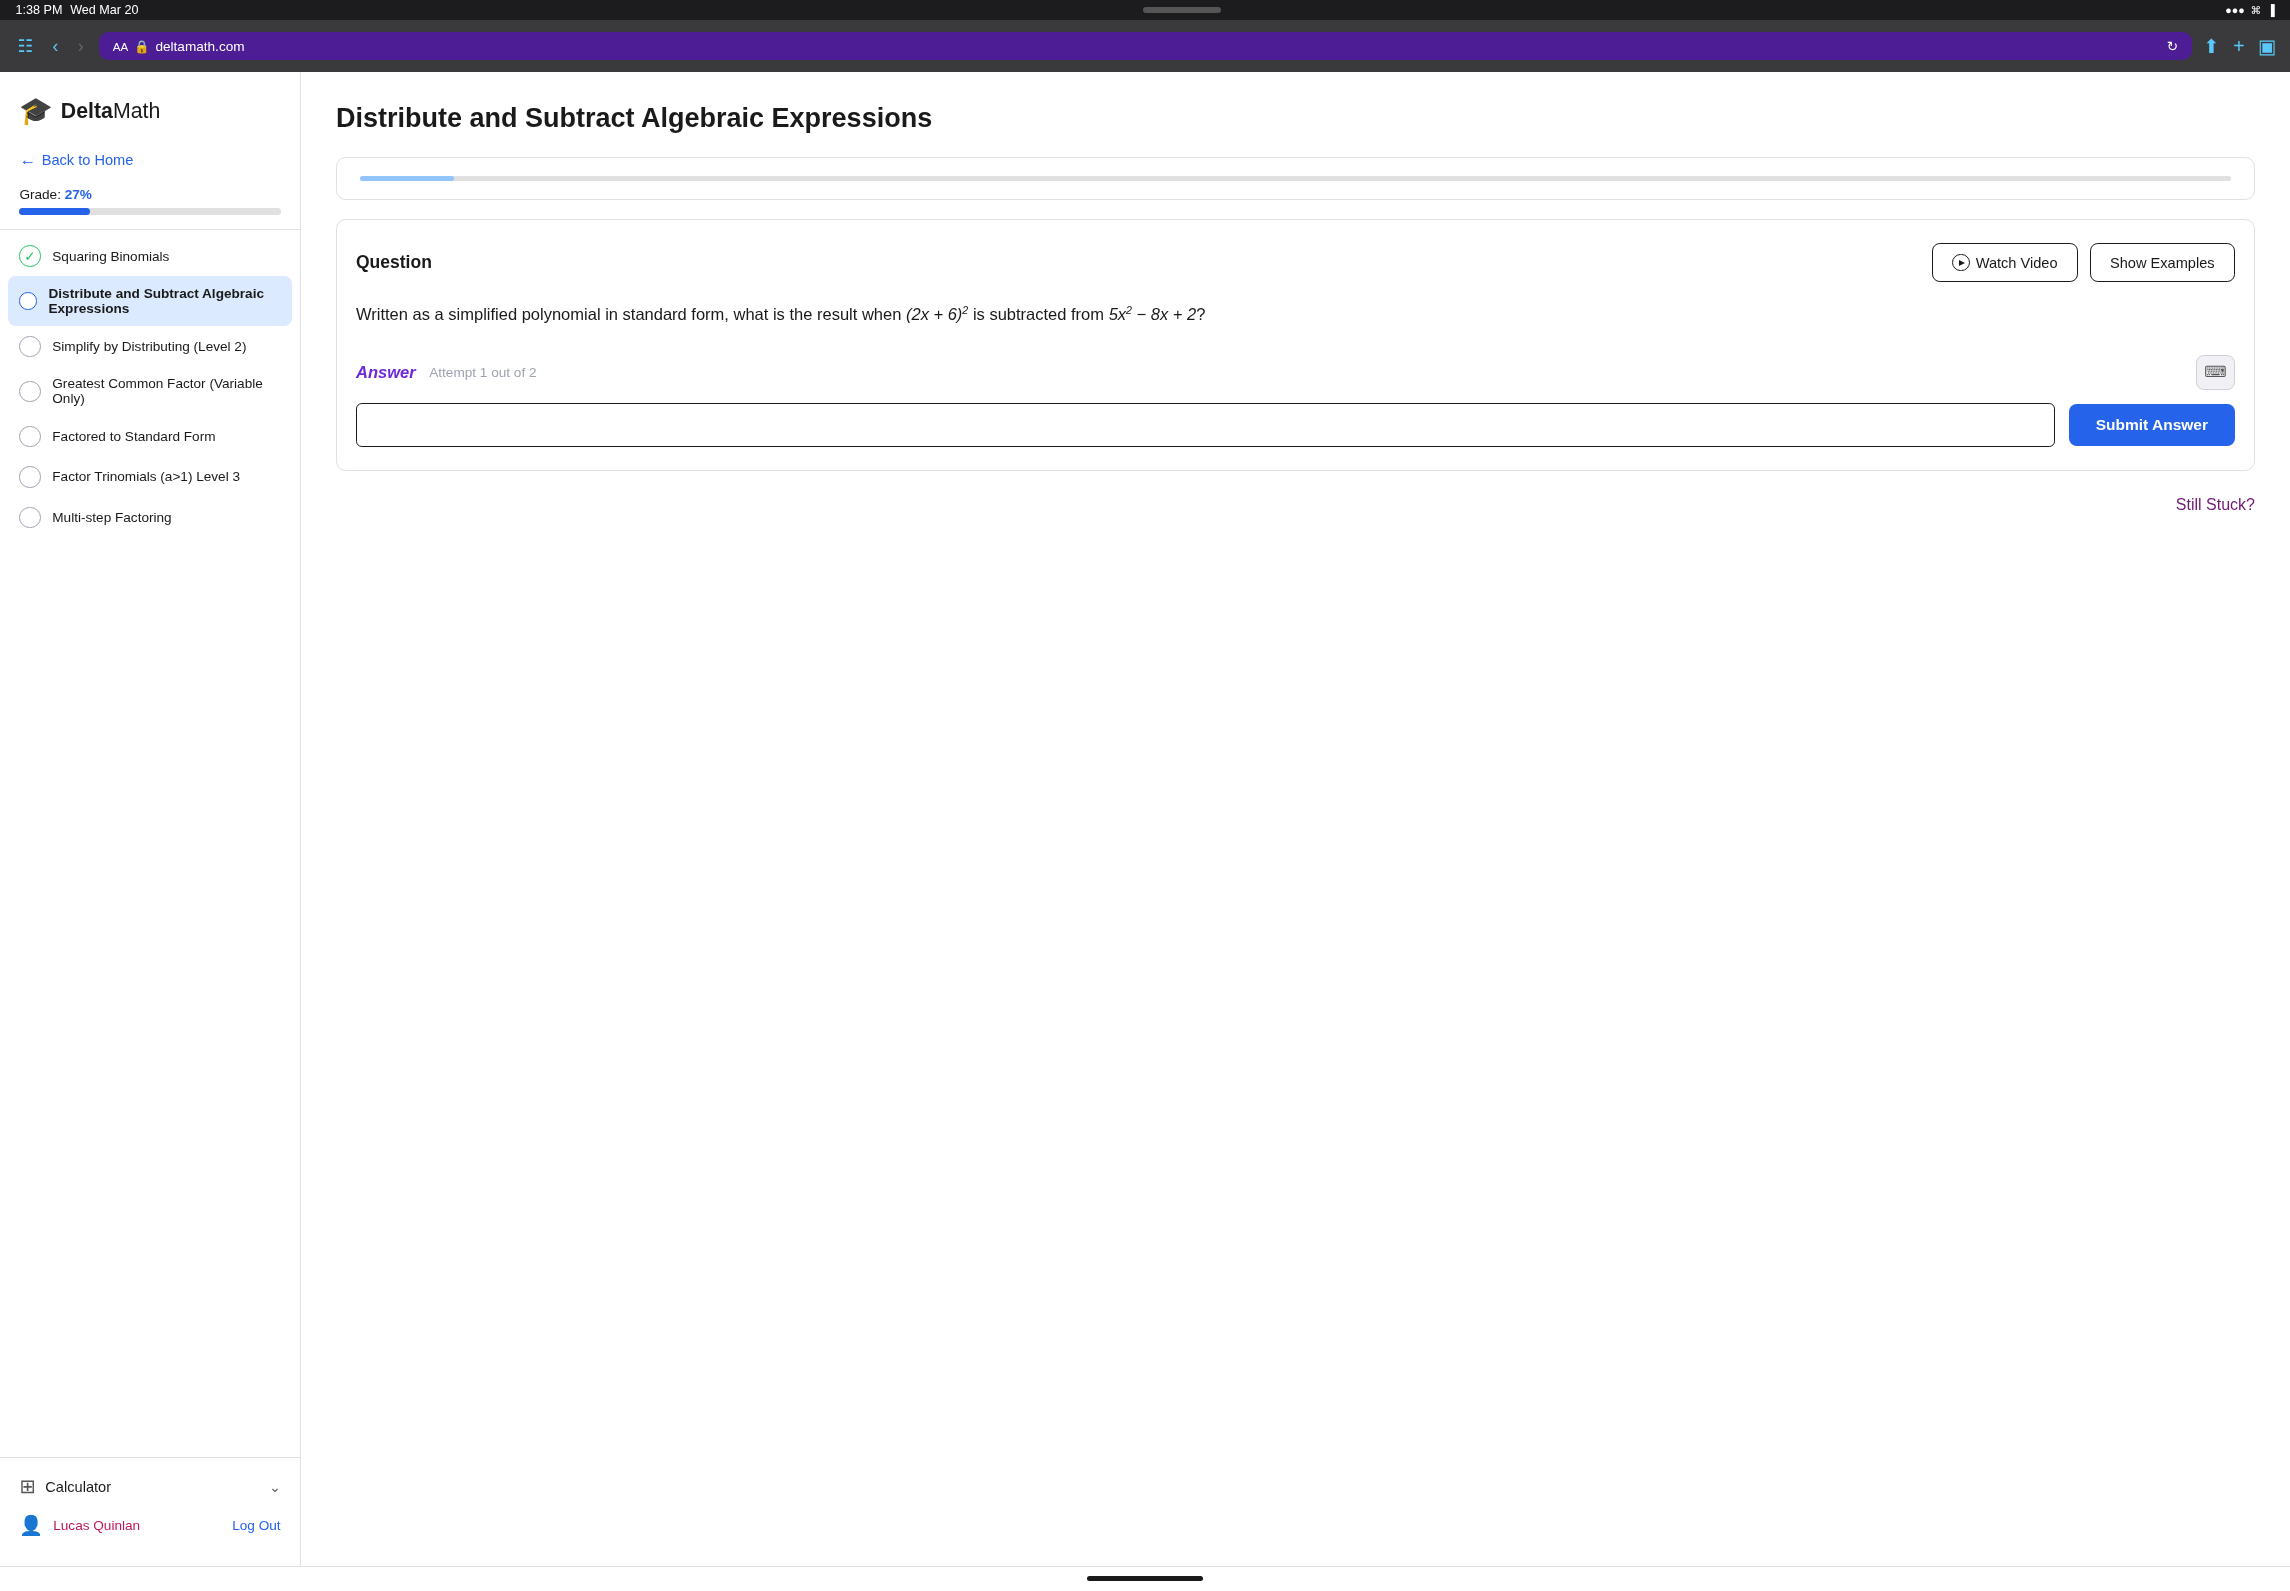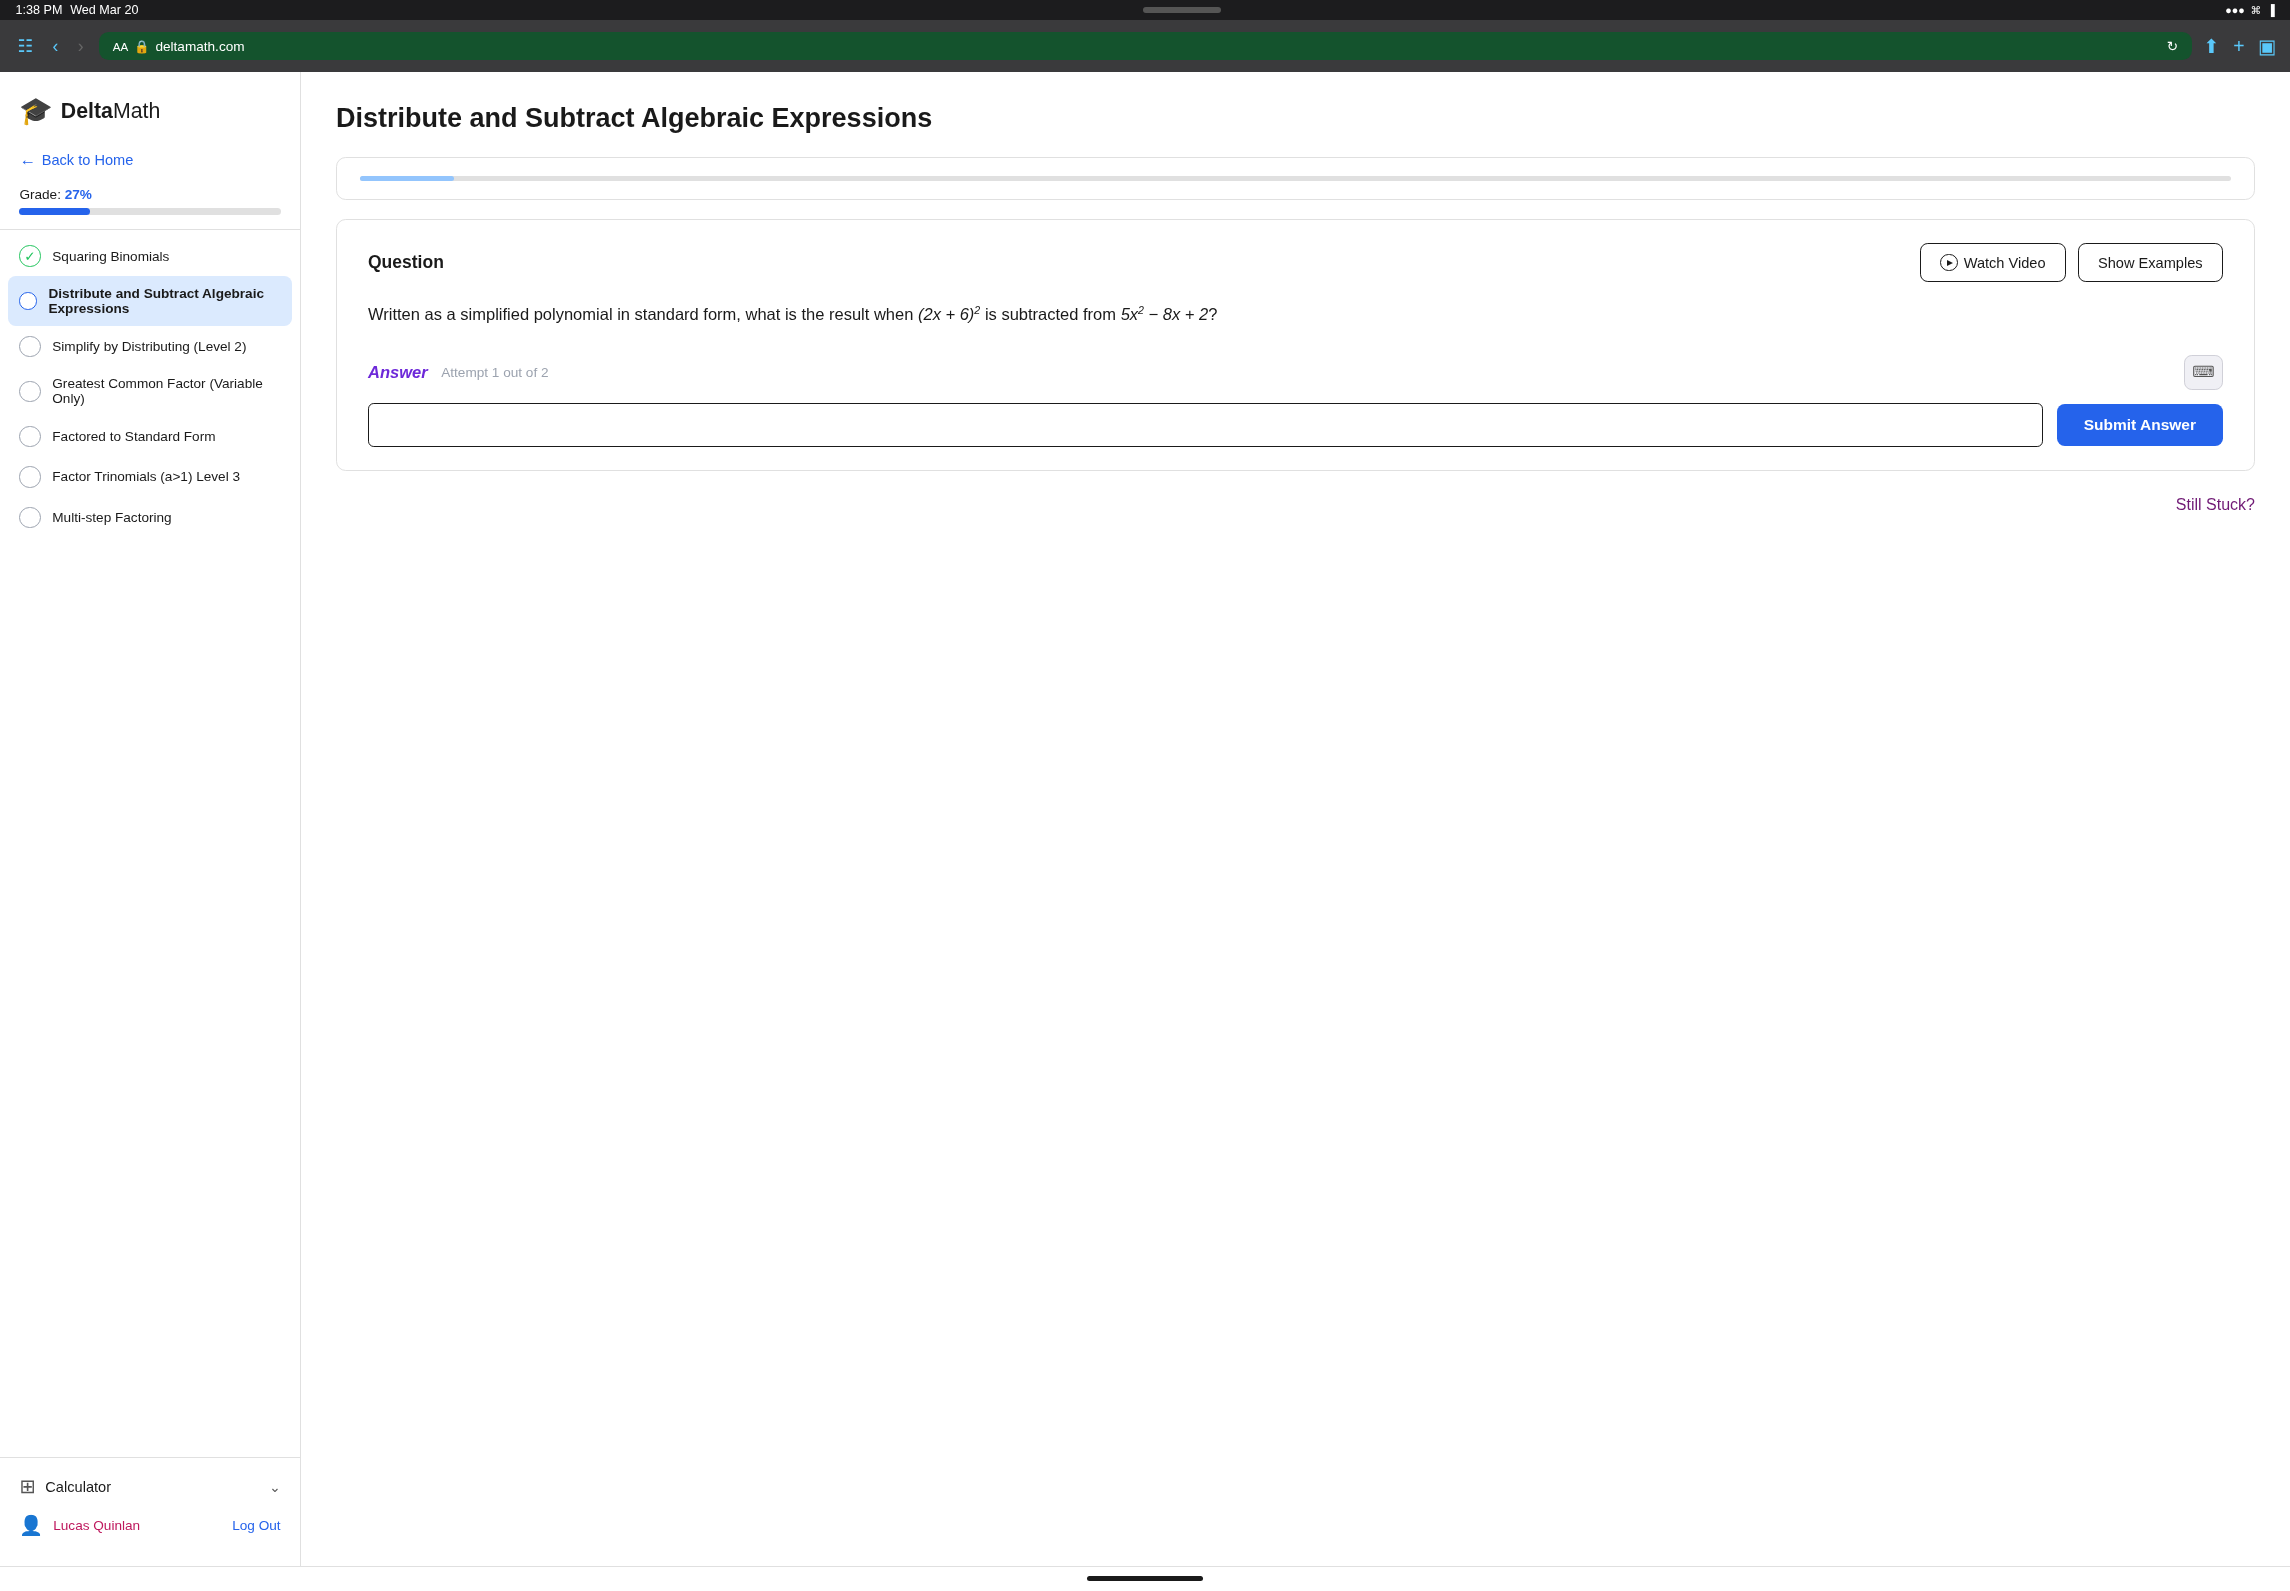--- a/index.html
+++ b/index.html
@@ -43,21 +43,21 @@
     .browser-nav-btn {
       color: #5ac8fa;
       font-size: 17.5px;
       background: none;
       border: none;
       cursor: pointer;
       padding: 3.9px;
     }
 
     .browser-address-bar {
-      background: #14532d;
+      background: #4c1d95;
       border-radius: 9.7px;
       flex: 1;
       display: flex;
       align-items: center;
       justify-content: center;
       gap: 5.8px;
       padding: 5.8px 13.6px;
       color: white;
       font-size: 13.6px;
     }
@@ -316,21 +316,21 @@
       background: #93c5fd;
       border-radius: 3.9px;
       height: 5.8px;
       width: 5%;
     }
 
     
     .question-card {
       border: 1px solid #e0e0e0;
       border-radius: 9.7px;
-      padding: 23px 31px;
+      padding: 23px 19px;
       margin-bottom: 15.5px;
     }
 
     .question-header {
       display: flex;
       align-items: center;
       justify-content: space-between;
       margin-bottom: 19.4px;
     }
 

